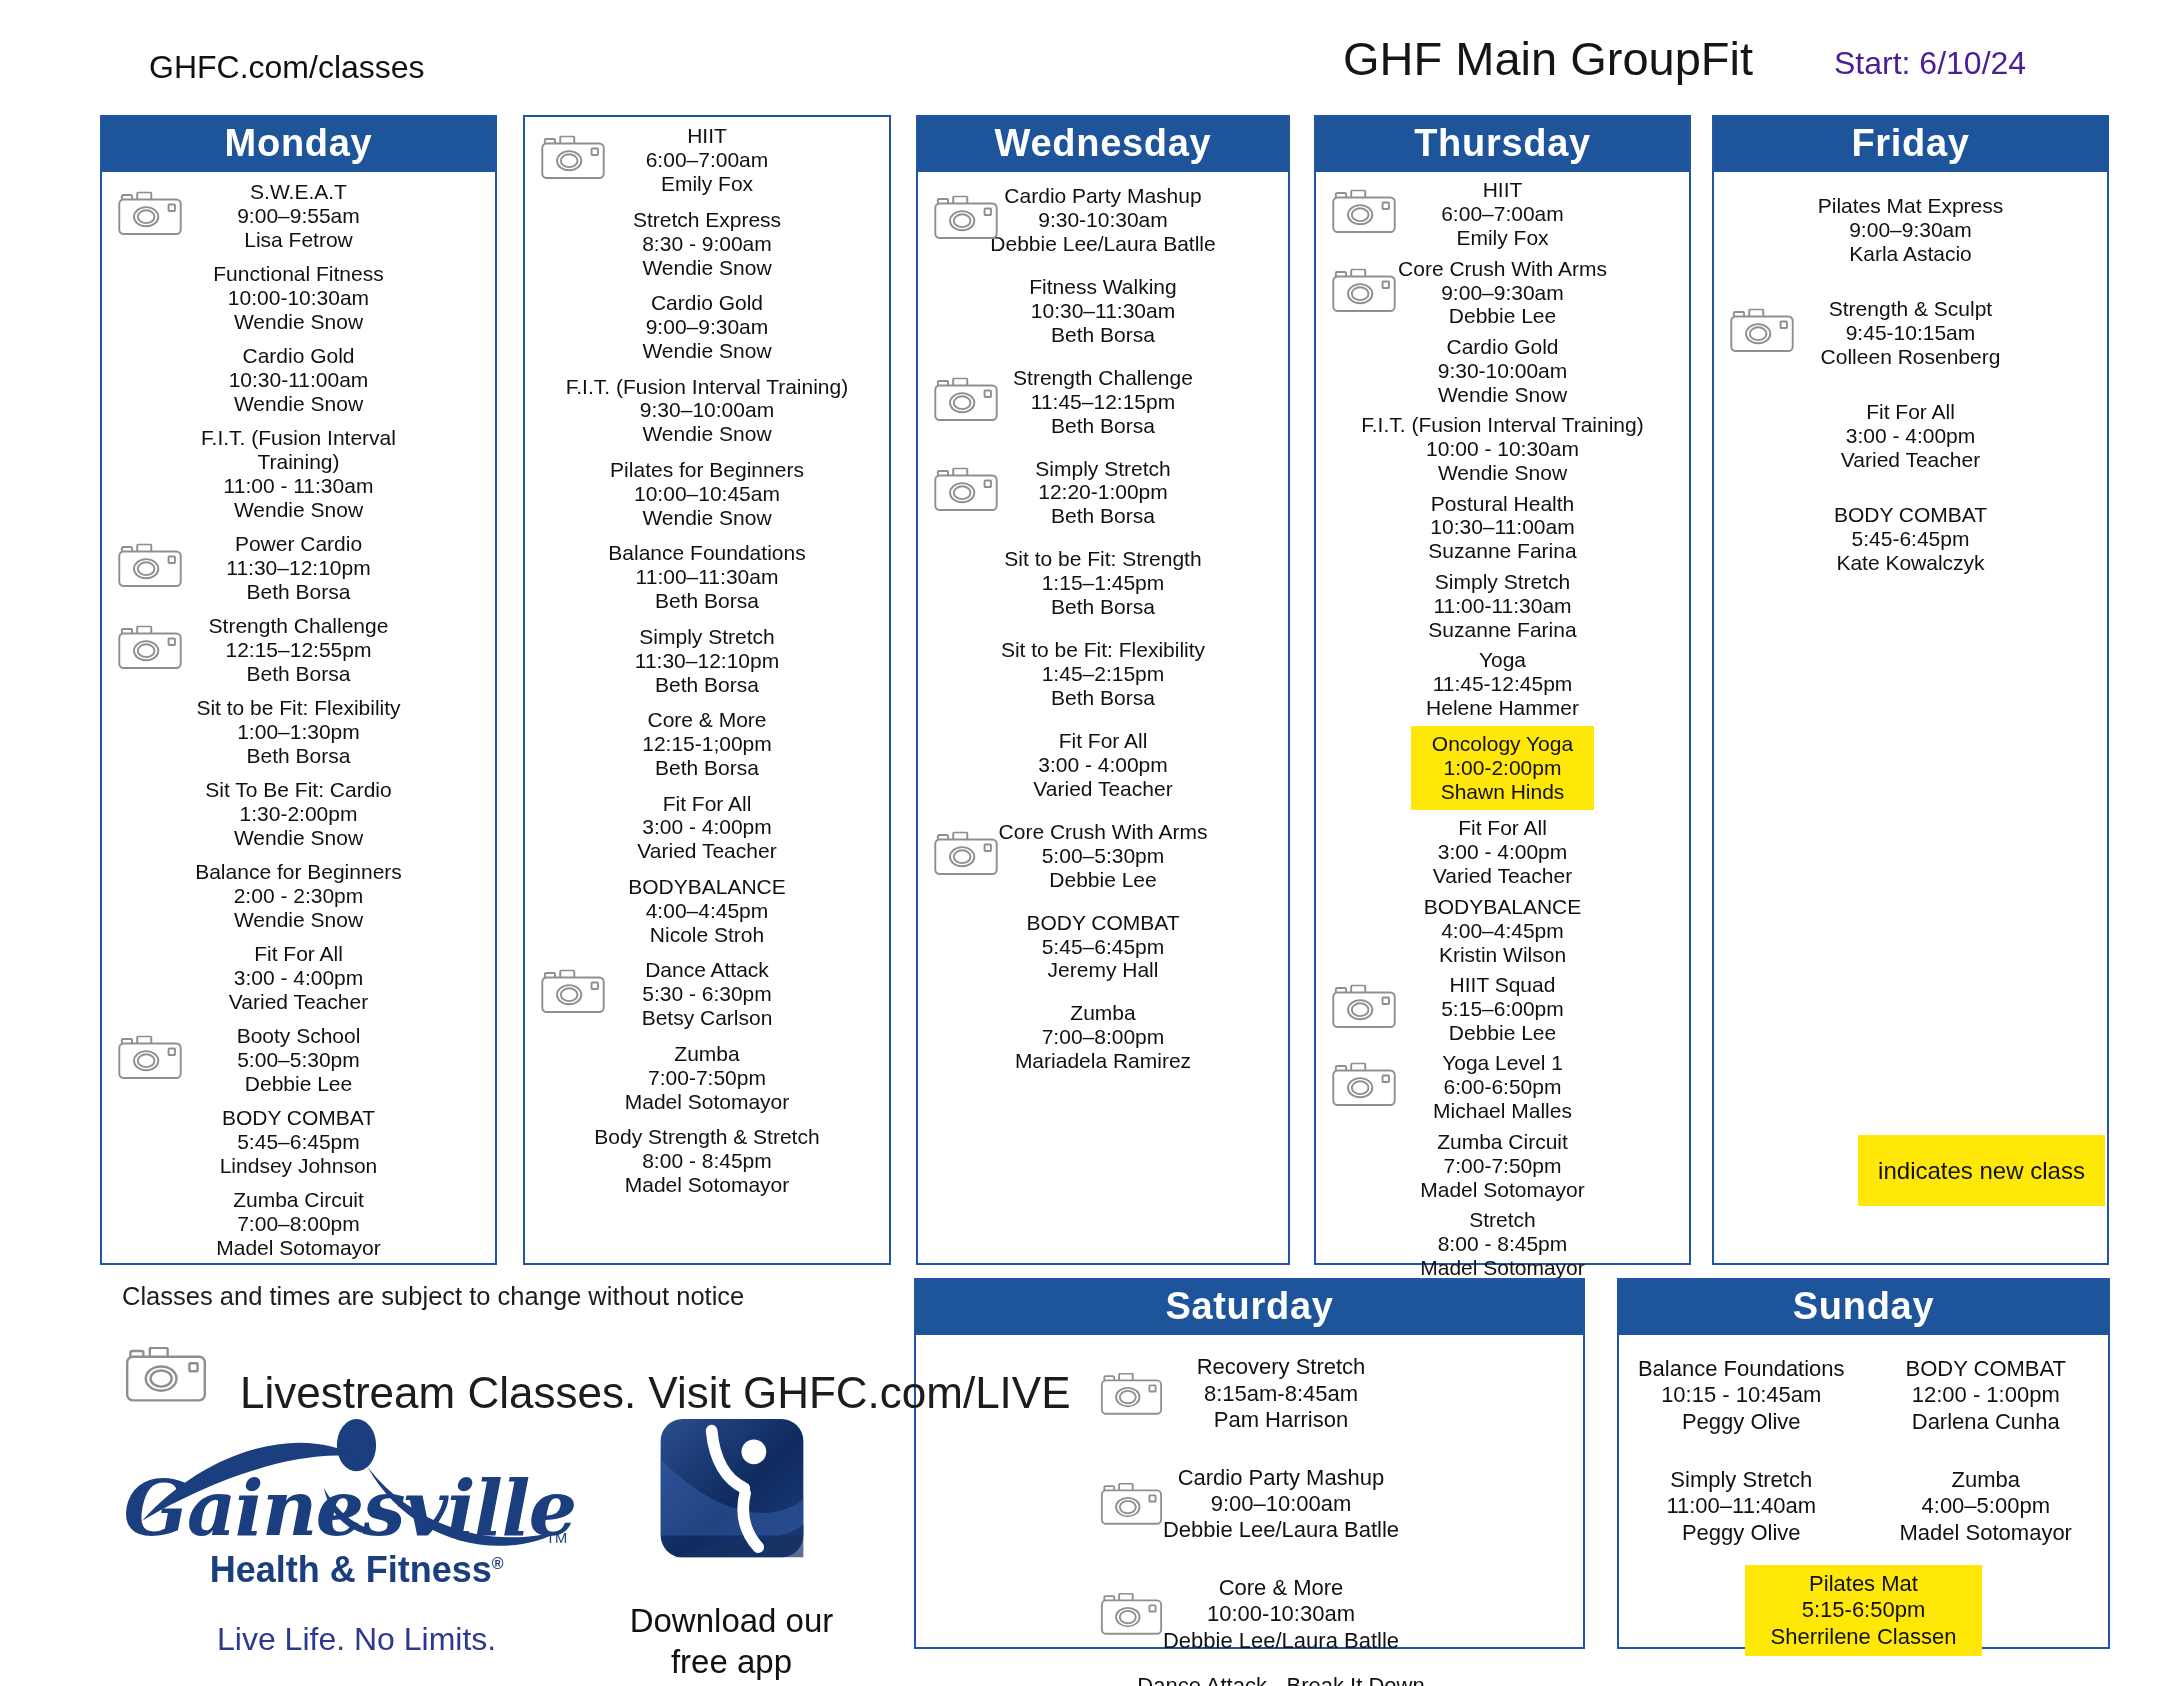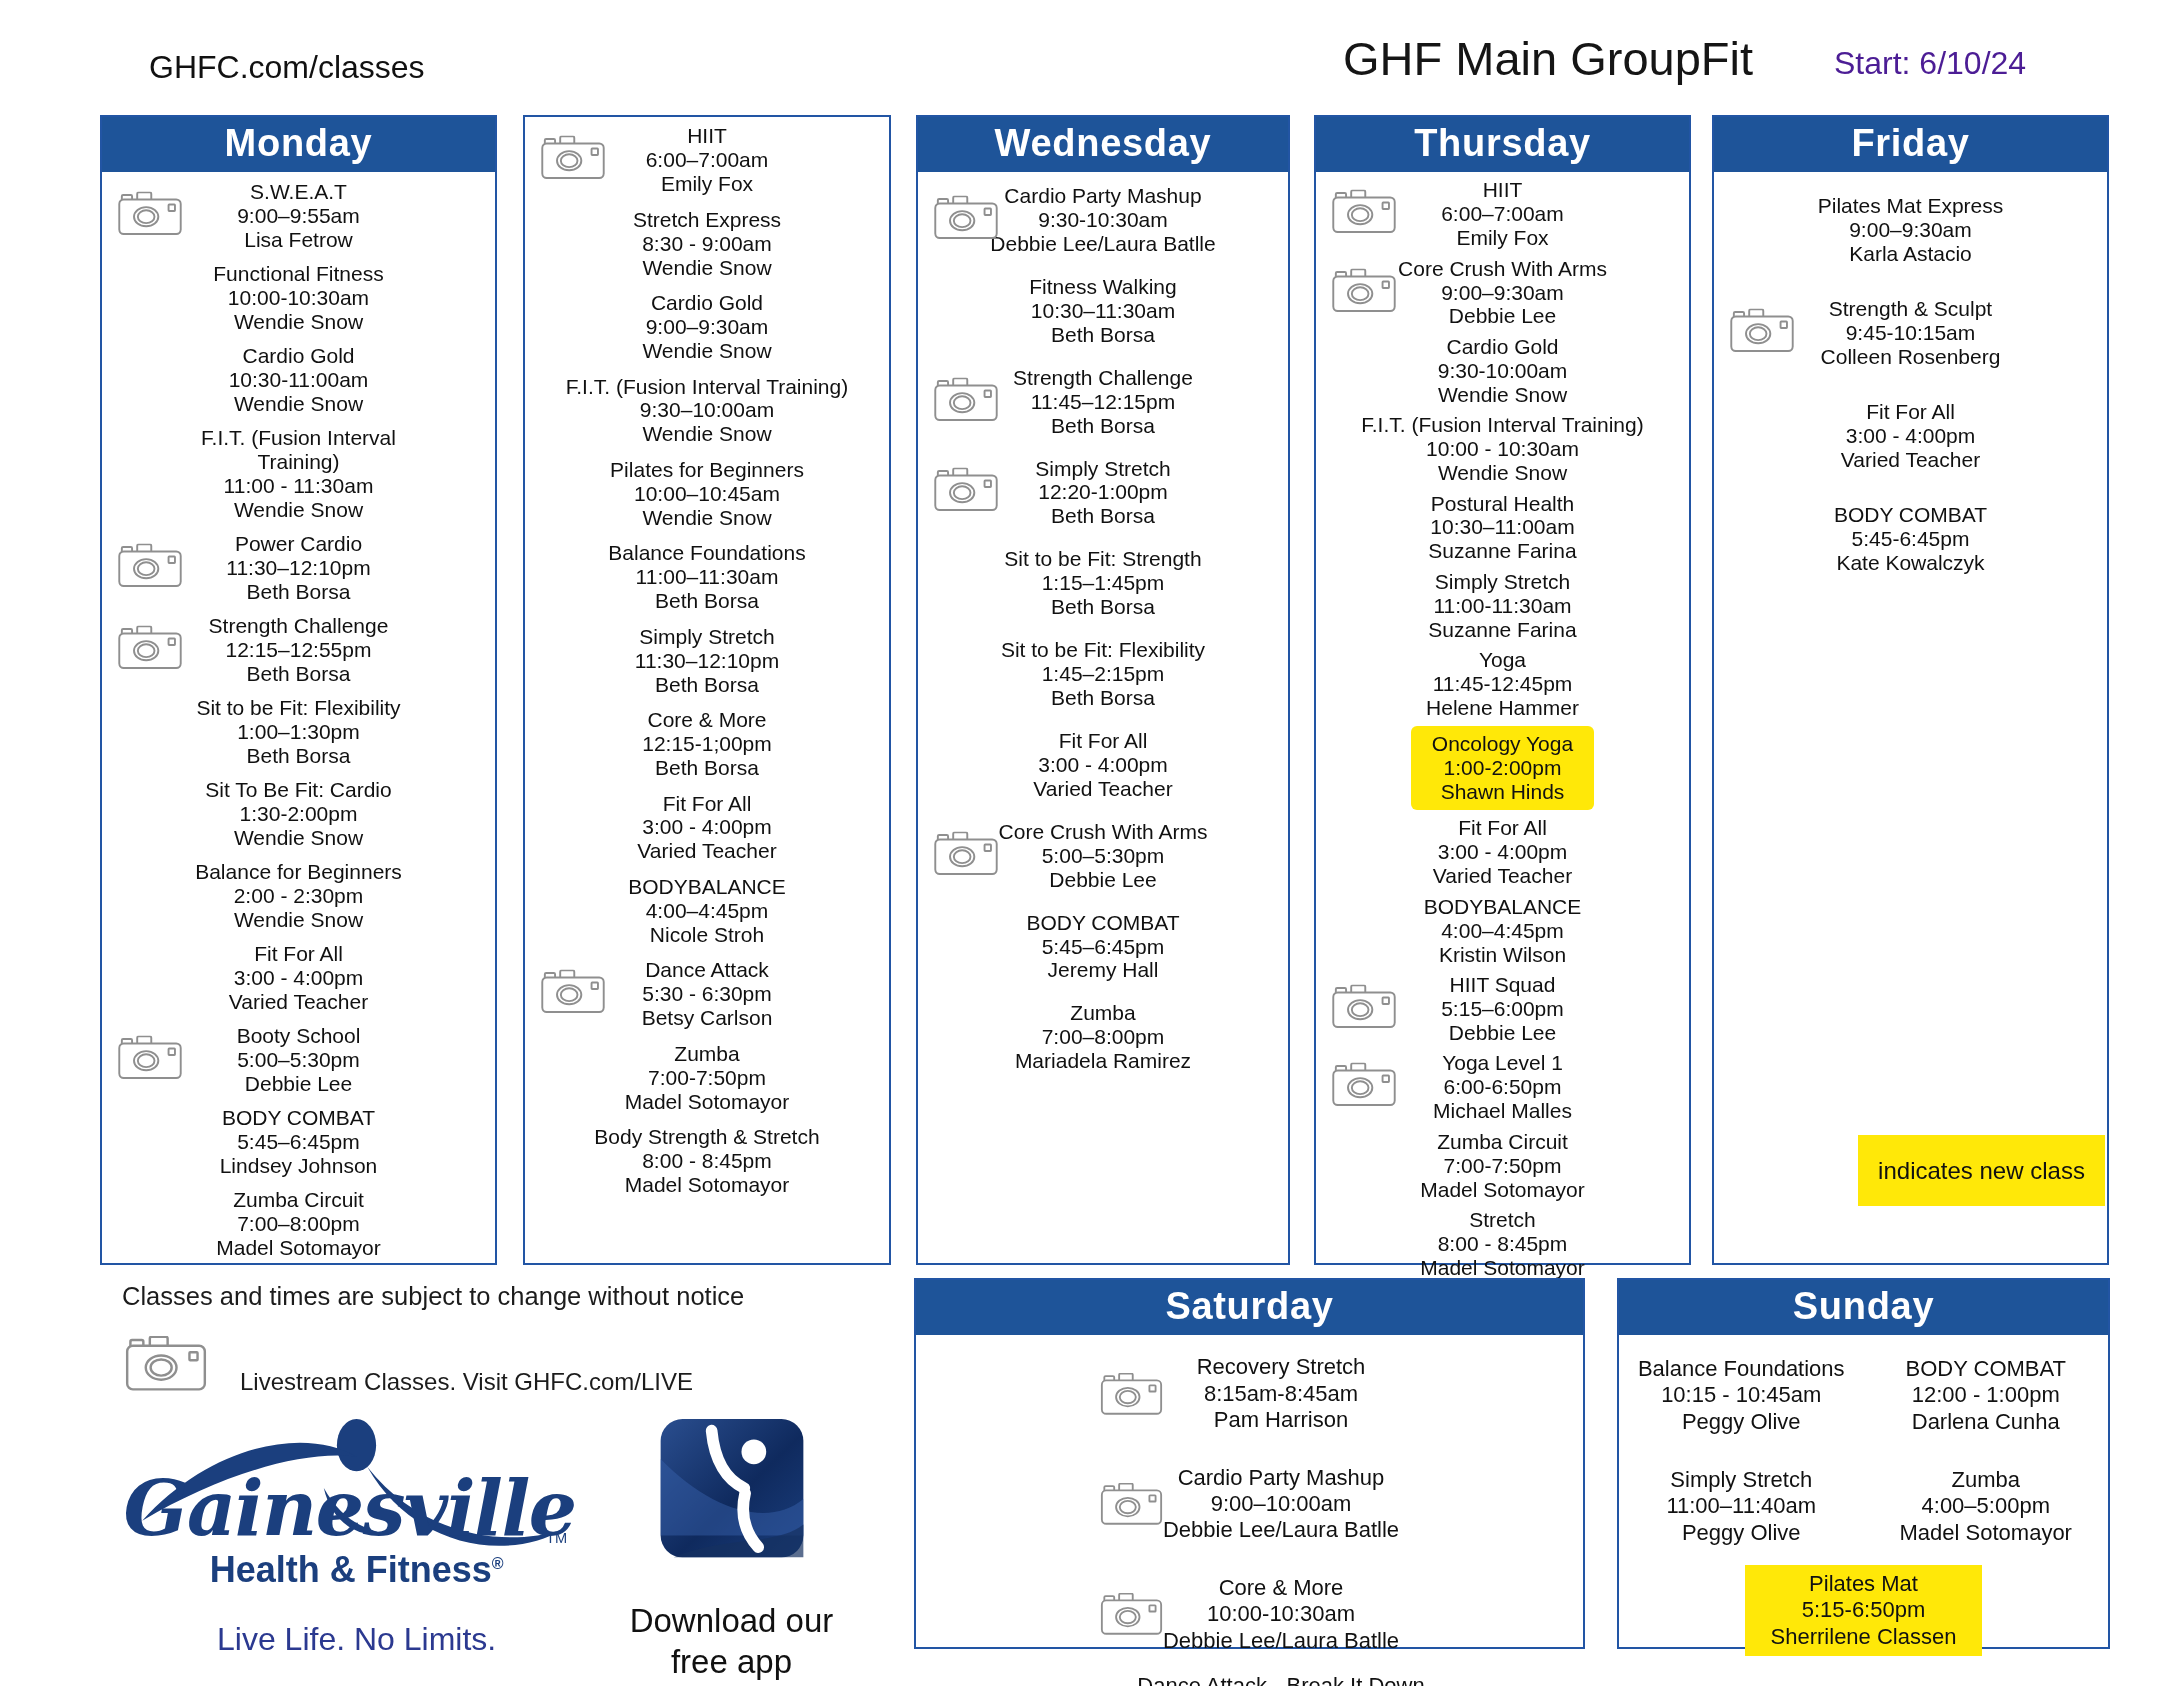--- a/index.html
+++ b/index.html
@@ -20,31 +20,31 @@
   .start-line{position:absolute;left:1834px;top:45px;font-size:32px;color:#4c1d95;}
   .day-wrap{position:absolute;border:2.9px solid var(--border-blue);background:#fff;box-sizing:border-box;}
   .day-header{
     background:var(--header-blue);color:#fff;text-align:center;
     font-size:38px;font-weight:600;padding:5.8px 0 8.7px 0;letter-spacing:0.7px;
   }
   .day-body{position:relative;display:flex;flex-direction:column;align-items:center;box-sizing:border-box;}
   .entry{position:relative;width:100%;text-align:center;font-size:21px;line-height:1.14;}
   .entry .e-box{display:inline-block;}
   .e-title{white-space:pre-line;}
-  .hl .e-box{background:var(--hl-yellow);padding:5.8px 20.4px;border-radius:6px;}
+  .hl .e-box{background:var(--hl-yellow);padding:5.8px 20.4px;}
   .cam-abs{position:absolute;left:16px;top:50%;transform:translateY(-50%);}
   .cs{fill:#ffffff;stroke:var(--cam-gray);stroke-width:3;}
   .legend-box{
     position:absolute;left:1858px;top:1135px;width:247px;height:71px;
     background:var(--hl-yellow);display:flex;align-items:center;justify-content:center;
     font-size:24px;color:#111;
   }
   .disclaimer{position:absolute;left:122px;top:1282px;font-size:25.5px;color:#1c1c1c;}
   .livestream-row{position:absolute;left:125px;top:1332px;display:flex;align-items:center;gap:33px;}
-  .livestream-text{font-size:24px;color:#1c1c1c;margin-top:36px;}
+  .livestream-text{font-size:44px;color:#1c1c1c;margin-top:36px;}
   .two-col-body{display:flex;flex-direction:row;box-sizing:border-box;}
   .sat-col{flex:1;display:flex;flex-direction:column;gap:31px;padding-top:19px;}
   .sat-entry{display:flex;align-items:center;padding:0 5.8px;}
   .sat-entry .txt{flex:1;text-align:center;font-size:22px;line-height:1.2;}
   .sun-body{display:flex;flex-direction:column;box-sizing:border-box;padding-top:20.4px;}
   .sun-cols{display:flex;flex-direction:row;}
   .sun-col{flex:1;display:flex;flex-direction:column;gap:32px;}
   .sun-entry{text-align:center;font-size:22px;line-height:1.2;}
   .sun-hl{margin:19px auto 0 auto;text-align:center;font-size:22px;line-height:1.2;}
   .sun-hl .e-box{background:var(--hl-yellow);padding:5.8px 26px;display:inline-block;}

